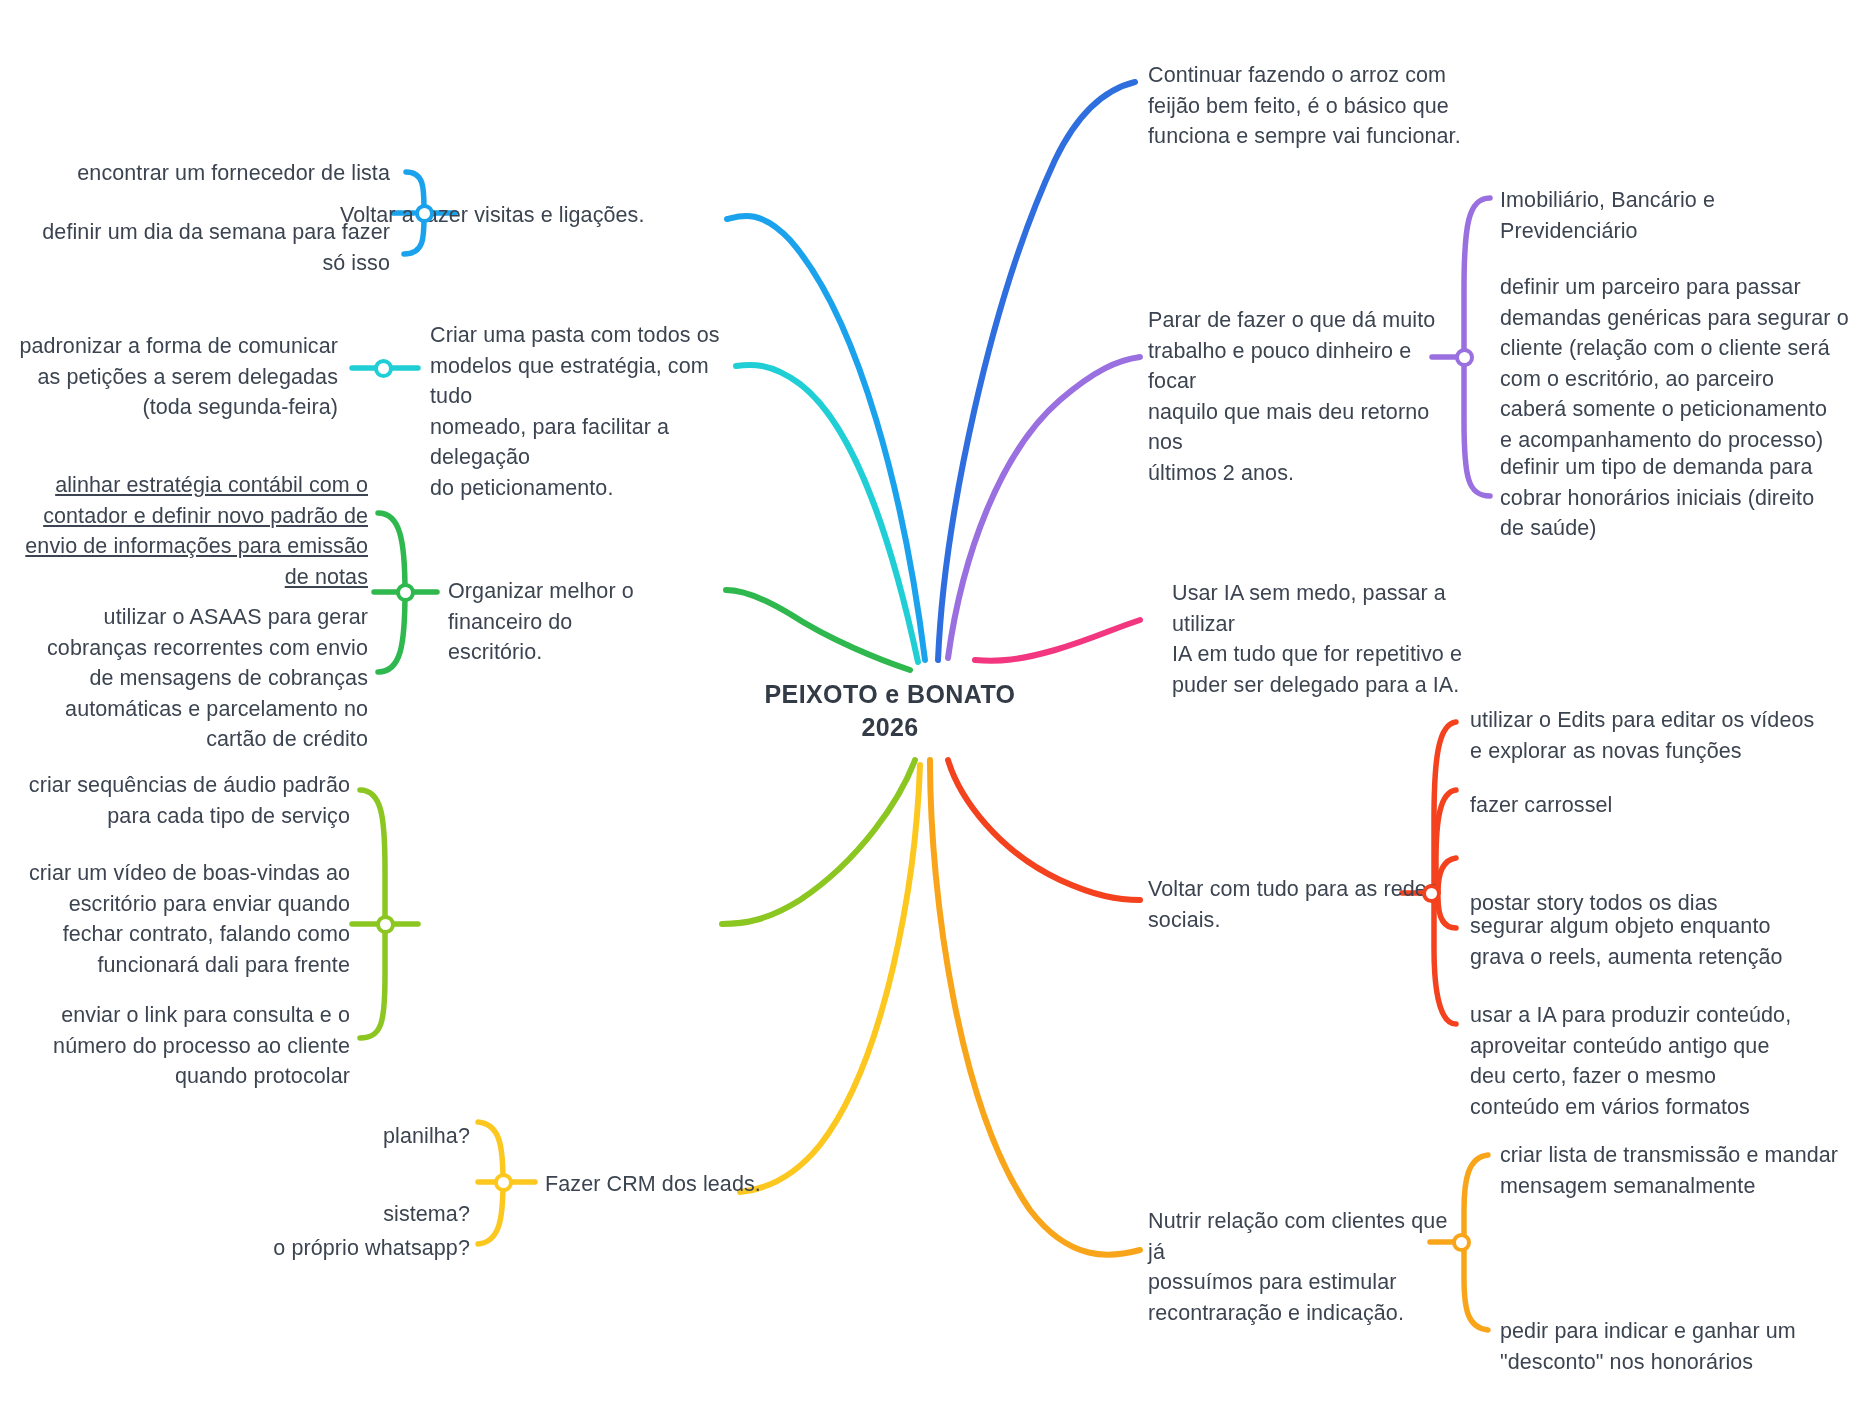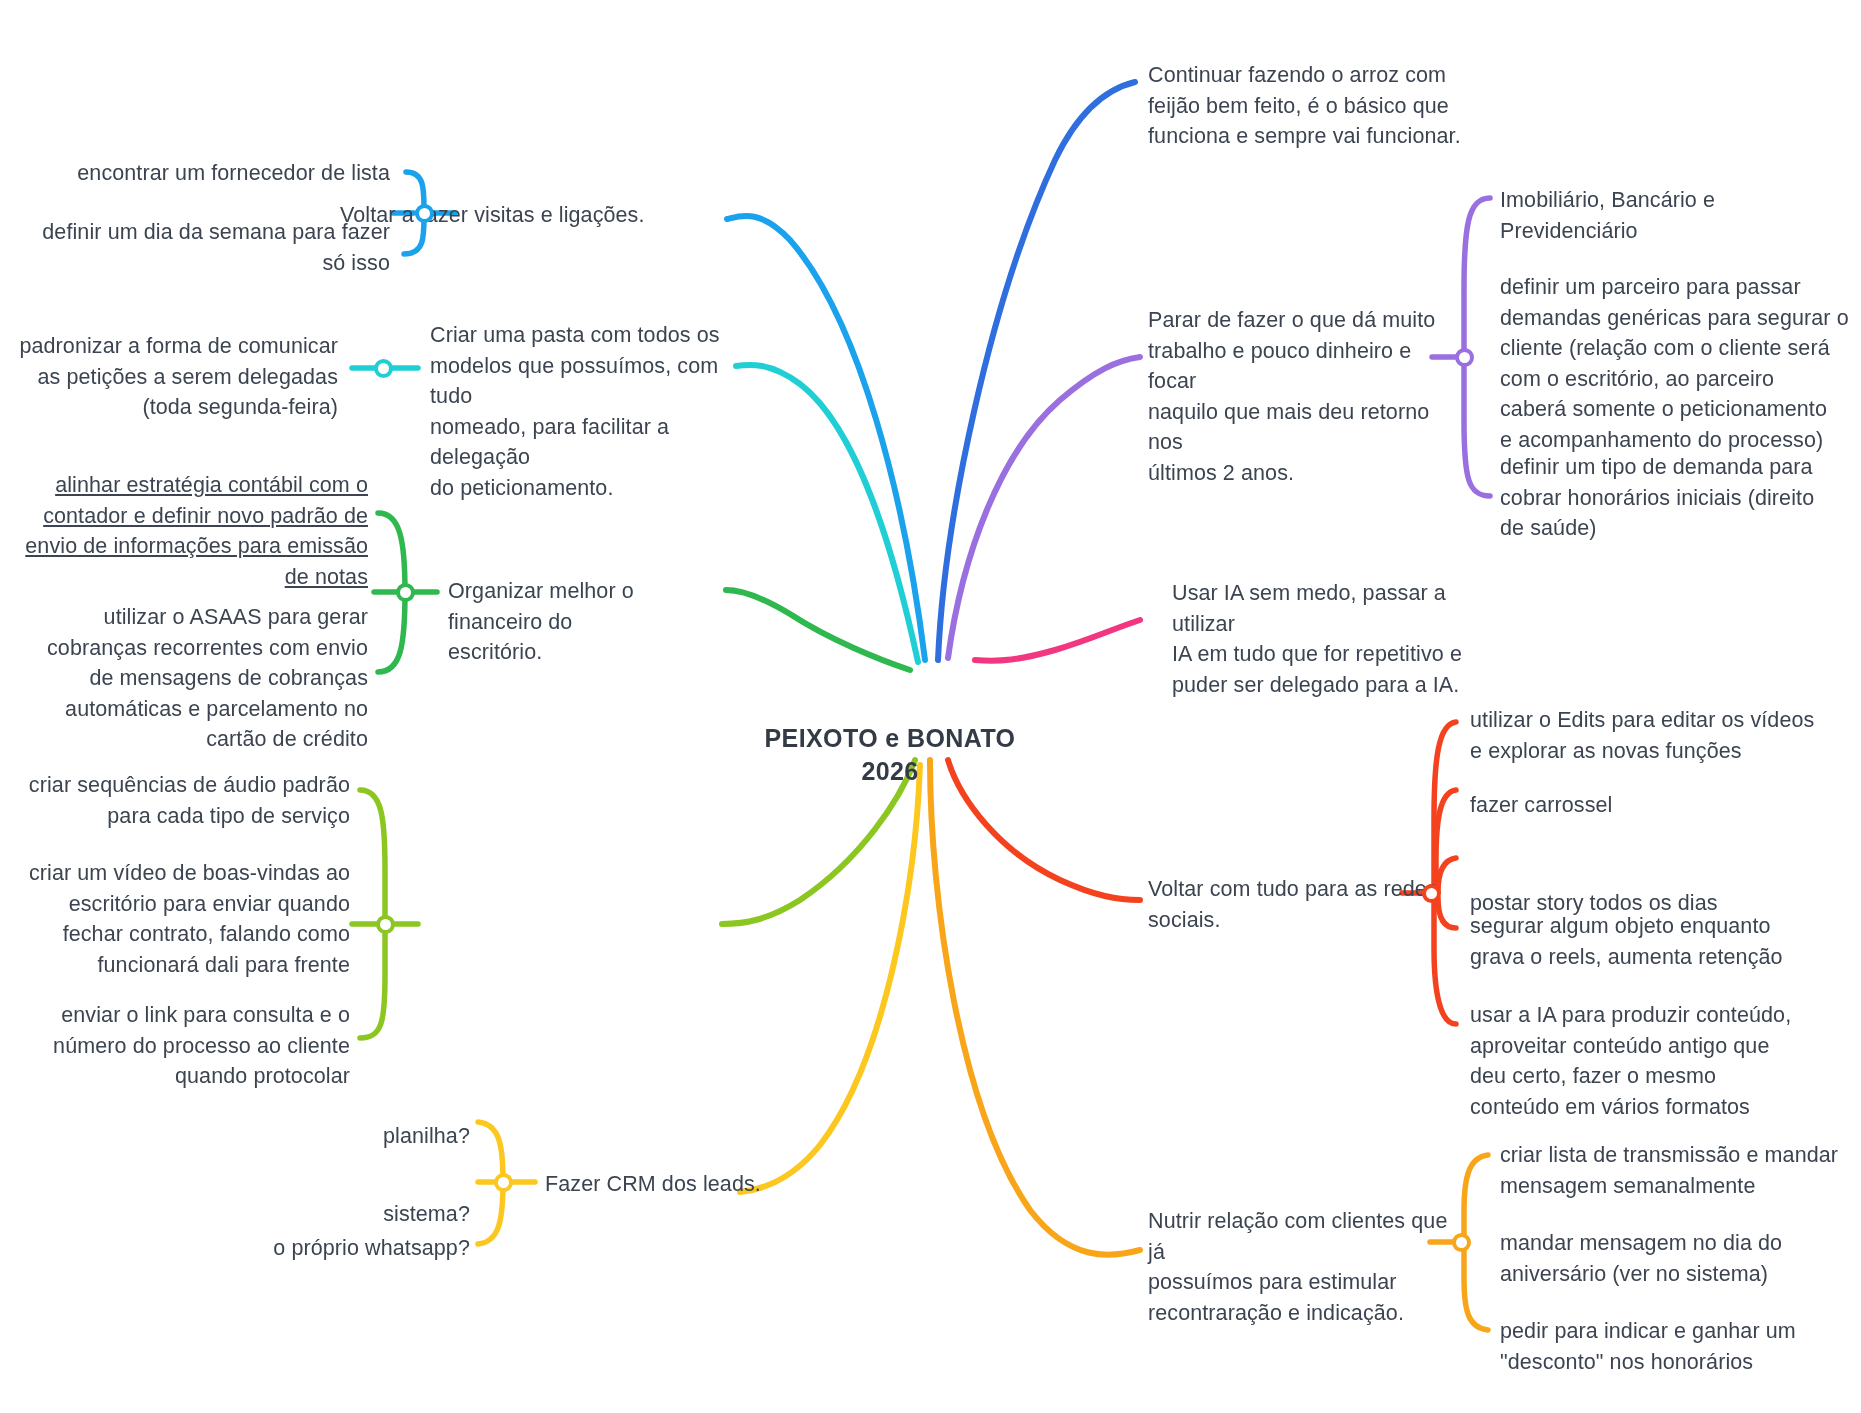--- a/index.html
+++ b/index.html
@@ -107,27 +107,27 @@
       <path stroke="#f4411e" stroke-width="5.5" d="M 1456,858 C 1442,860 1438,876 1438,892"></path>
       <path stroke="#f4411e" stroke-width="5.5" d="M 1456,928 C 1442,928 1438,914 1438,898"></path>
       <path stroke="#f4411e" stroke-width="5.5" d="M 1456,1024 C 1440,1024 1434,992 1434,948 L 1434,900"></path>
       <path stroke="#f4411e" stroke-width="5.5" d="M 1402,893 L 1422,893"></path>
 
       <path stroke="#f9a51a" stroke-width="5.5" d="M 1488,1155 C 1468,1157 1464,1180 1464,1210 L 1464,1278 C 1464,1310 1468,1328 1488,1330"></path>
       <path stroke="#f9a51a" stroke-width="5.5" d="M 1430,1242 L 1452,1242"></path>
     </g>
   </svg>
 
-  <div class="center-title" style="left:735px; top:678px; width:310px;margin-top:44px;">PEIXOTO e BONATO
+  <div class="center-title" style="left:735px; top:678px; width:310px;">PEIXOTO e BONATO
 2026</div>
 
   <div class="node l" style="left:340px; top:200px; width:310px; text-align:left;">Voltar a fazer visitas e ligações.</div>
 
   <div class="node l" style="left:430px; top:320px; width:290px; text-align:left;">Criar uma pasta com todos os
-modelos que possuímos, com tudo
+modelos que estratégia, com tudo
 nomeado, para facilitar a delegação
 do peticionamento.</div>
 
   <div class="node l" style="left:448px; top:576px; width:280px; text-align:left;">Organizar melhor o financeiro do
 escritório.</div>
 
 
   <div class="node l" style="left:545px; top:1169px; width:250px; text-align:left;">Fazer CRM dos leads.</div>
 
   <div class="node l" style="left:40px; top:158px; width:350px;">encontrar um fornecedor de lista</div>
@@ -200,22 +200,20 @@
   <div class="node r" style="left:1470px; top:851px; width:350px;margin-top:37px;">postar story todos os dias</div>
   <div class="node r" style="left:1470px; top:911px; width:350px;">segurar algum objeto enquanto
 grava o reels, aumenta retenção</div>
   <div class="node r" style="left:1470px; top:1000px; width:350px;">usar a IA para produzir conteúdo,
 aproveitar conteúdo antigo que
 deu certo, fazer o mesmo
 conteúdo em vários formatos</div>
 
   <div class="node r" style="left:1500px; top:1140px; width:350px;">criar lista de transmissão e mandar
 mensagem semanalmente</div>
-  <div class="node r" style="left:1500px; top:1228px; width:350px;">mandar mensagem no dia do
-aniversário (ver no sistema)</div>
   <div class="node r" style="left:1500px; top:1316px; width:350px;">pedir para indicar e ganhar um
 "desconto" nos honorários</div>
 
   <div class="dot" style="left:415px; top:204px; border-color:#1aa3ec;"></div>
   <div class="dot" style="left:374px; top:359px; border-color:#20cfd6;"></div>
   <div class="dot" style="left:396px; top:583px; border-color:#2eb84e;"></div>
   <div class="dot" style="left:376px; top:915px; border-color:#8cc620;"></div>
   <div class="dot" style="left:494px; top:1173px; border-color:#fcc81f;"></div>
   <div class="dot" style="left:1455px; top:348px; border-color:#9a6fe0;"></div>
   <div class="dot" style="left:1422px; top:884px; border-color:#f4411e;"></div>

